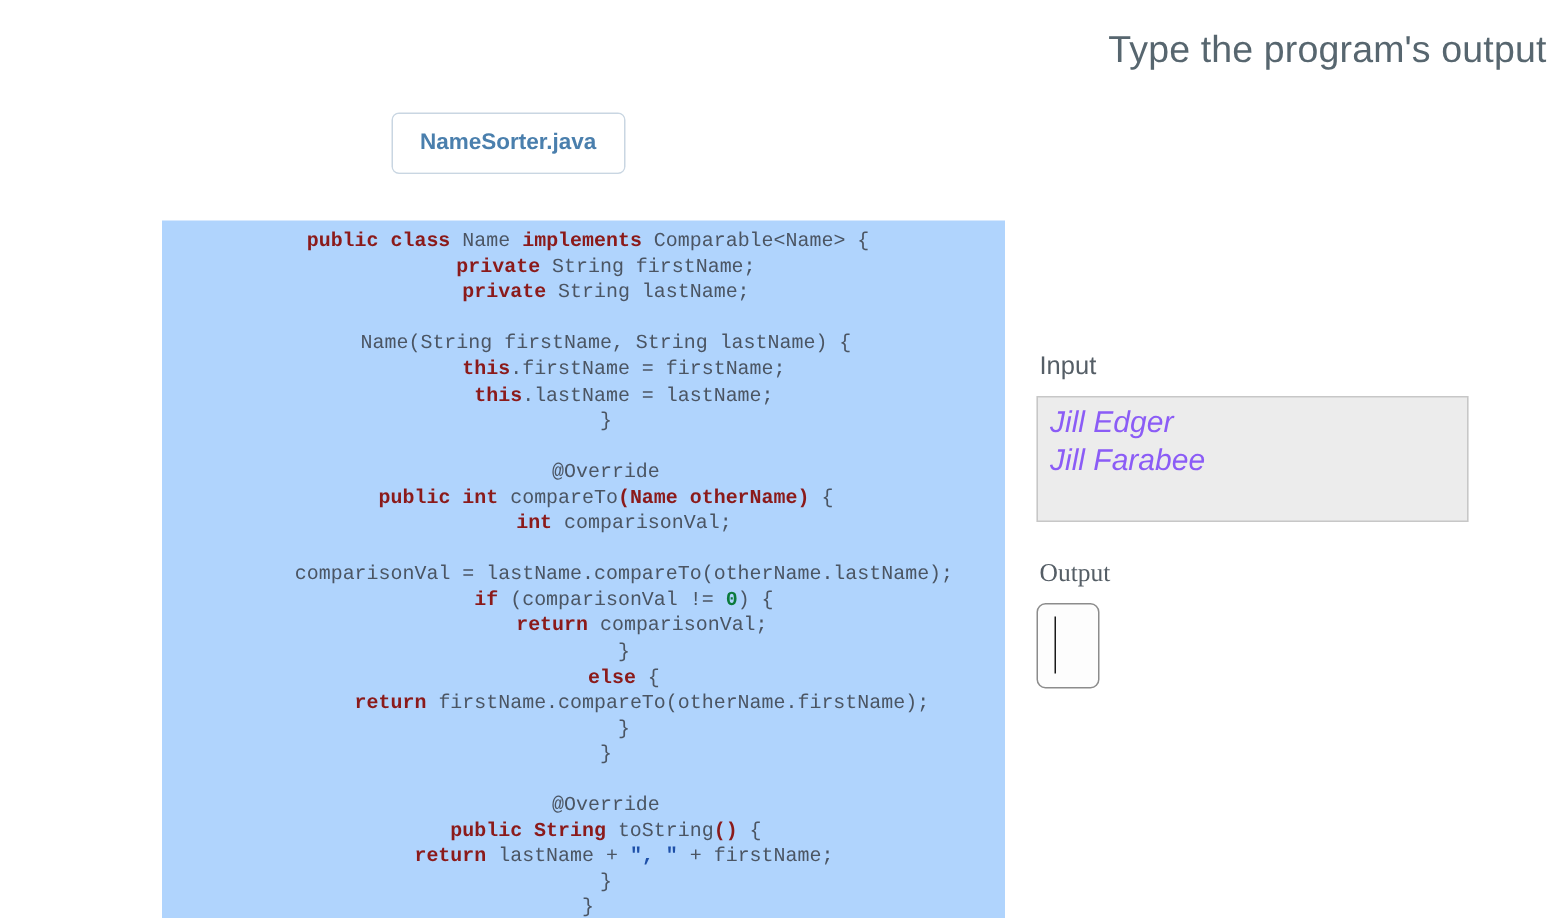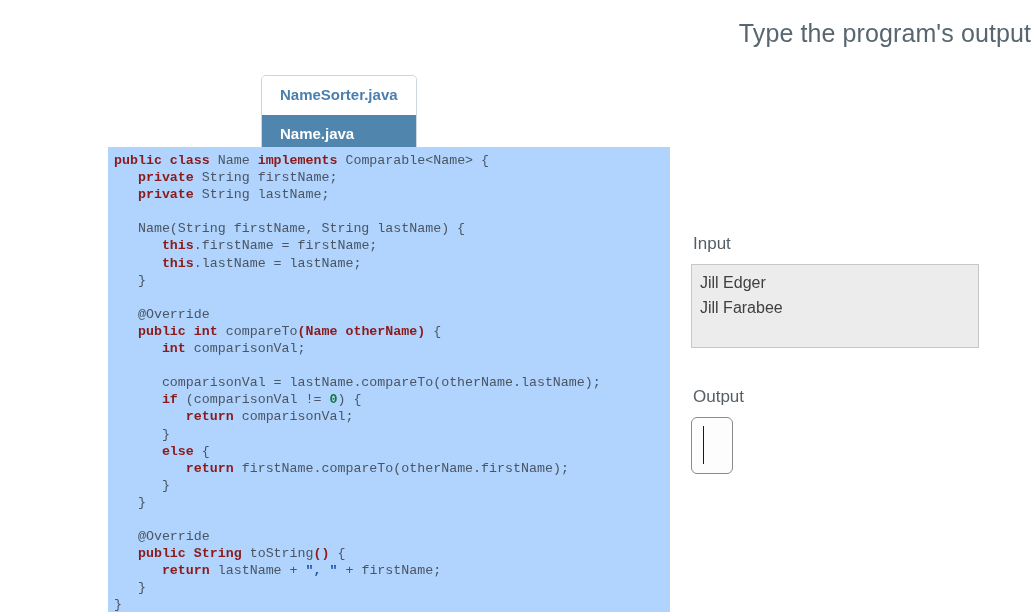--- a/index.html
+++ b/index.html
@@ -64,20 +64,21 @@
   .code-panel {
     position: absolute;
     left: 108px;
     top: 147px;
     width: 562px;
     height: 465px;
     background: #b0d4fd;
     overflow: hidden;
     padding: 5px 0 0 0;
     box-sizing: border-box;
+    text-align: center;
   }
   .code {
     font-family: "Liberation Mono", "DejaVu Sans Mono", monospace;
     font-size: 13.3px;
     line-height: 17.1px;
     white-space: pre;
     color: #4b5563;
     padding-left: 6px;
     margin: 0;
     tab-size: 4;
@@ -104,27 +105,29 @@
   .input-box {
     width: 288px;
     height: 84px;
     background: #ececec;
     border: 1px solid #c7c7c7;
     box-sizing: border-box;
     padding: 5px 8px 0 8px;
     overflow: hidden;
   }
   .input-line {
-    font-size: 16px;
+    font-size: 20px;
     line-height: 25px;
-    color: #404040;
+    color: #8b5cf6;
     white-space: pre;
+    font-style: italic;
   }
   .output-label {
-    margin-top: 38px;
+    margin-top: 23px;
+    font-family: Liberation Serif, serif;
   }
   .output-box {
     width: 42px;
     height: 57px;
     border: 1px solid #8c8c8c;
     border-radius: 6px;
     background: #fdfdfd;
     box-sizing: border-box;
     position: relative;
     cursor: text;
@@ -138,21 +141,20 @@
     background: #1a1a1a;
   }
 </style>
 </head>
 <body>
 
 <div class="page-title">Type the program's output</div>
 
 <div class="tabbar">
   <div class="tab inactive">NameSorter.java</div>
-  <div class="tab active">Name.java</div>
 </div>
 
 <div class="code-panel">
   <pre class="code" id="code-body"><span class="k">public class</span><span class="pln"> Name </span><span class="k">implements</span><span class="pln"> Comparable&lt;Name&gt; {</span>
 <span class="pln">   </span><span class="k">private</span><span class="pln"> String firstName;</span>
 <span class="pln">   </span><span class="k">private</span><span class="pln"> String lastName;</span>
 <span class="pln"></span>
 <span class="pln">   Name(String firstName, String lastName) {</span>
 <span class="pln">      </span><span class="k">this</span><span class="pln">.firstName = firstName;</span>
 <span class="pln">      </span><span class="k">this</span><span class="pln">.lastName = lastName;</span>

